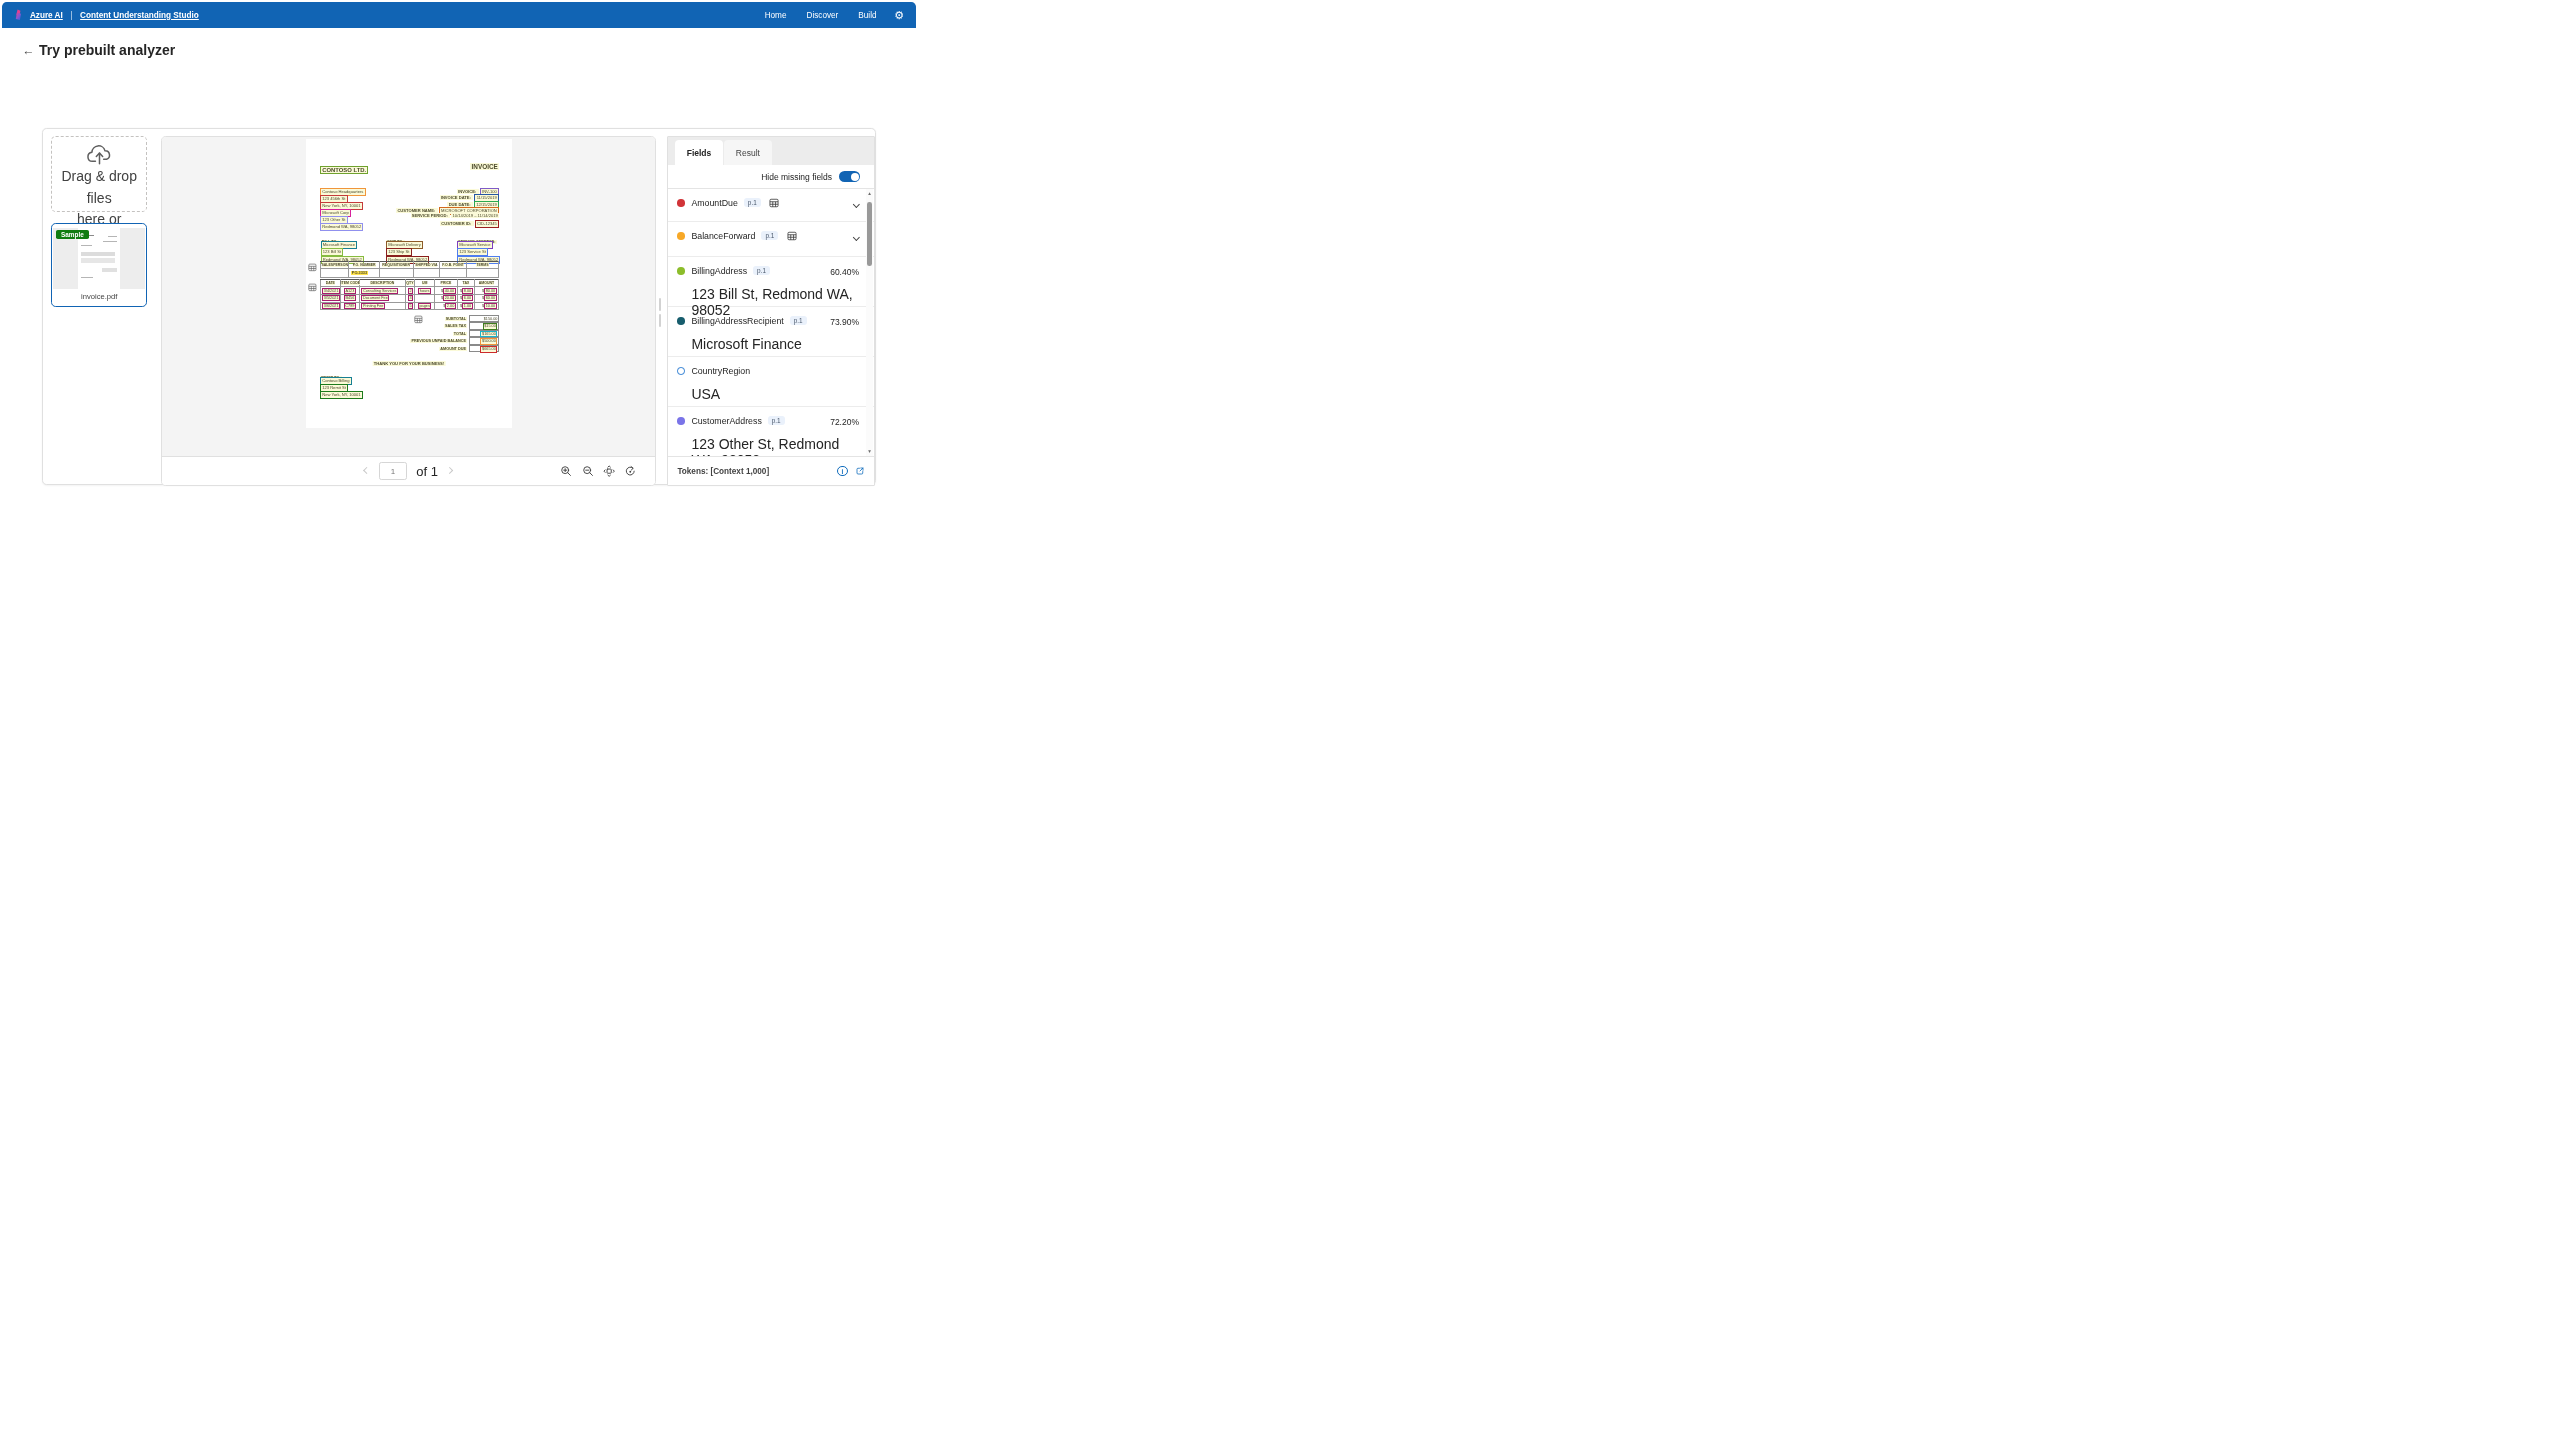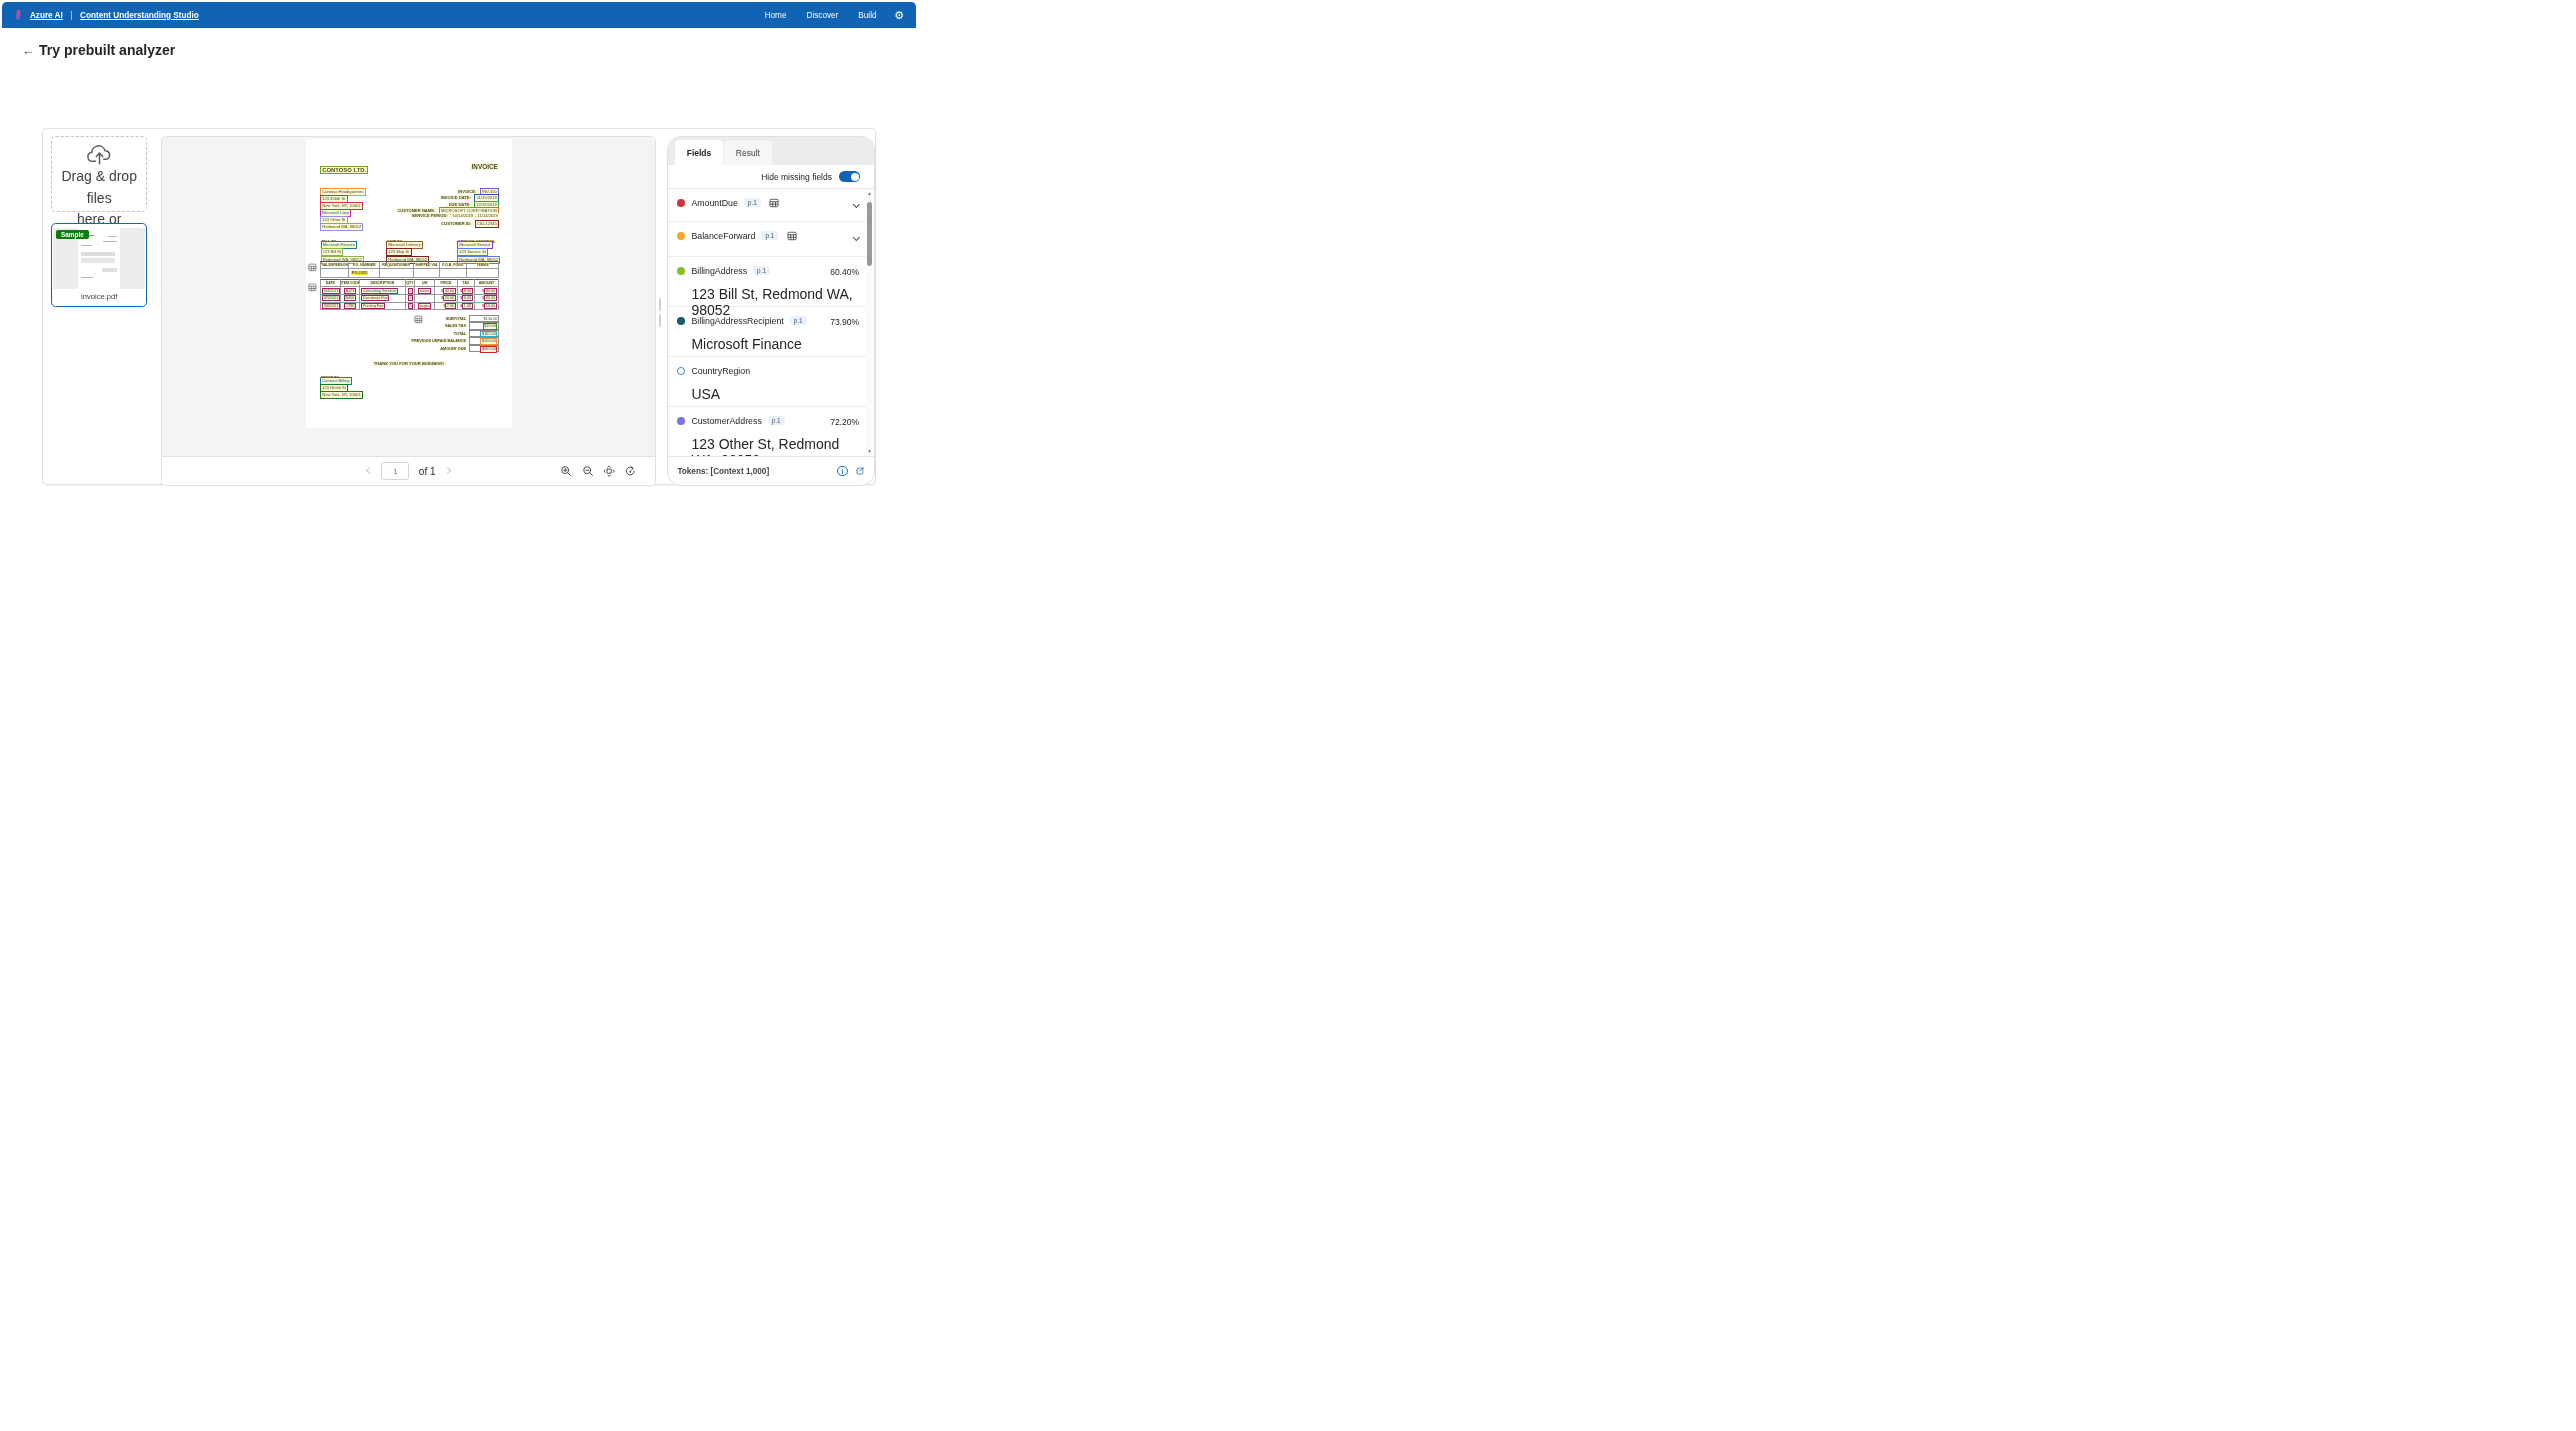--- a/index.html
+++ b/index.html
@@ -71,31 +71,31 @@
   .toggle.sm::after { width:8.2px; height:8.2px; }
   .doc-area { flex:1; background:#f4f4f4; position:relative; overflow:hidden; }
   .viewer-bottom { height:29px; border-top:0.6px solid #e0e0e0; background:#fff; display:flex; align-items:center;
                    justify-content:center; position:relative; }
   .pager { display:flex; align-items:center; gap:9.4px; }
   .pg-chev { width:5.3px; height:5.3px; cursor:default; }
   .pg-chev.l { border-left:1px solid #c9c9c9; border-bottom:1px solid #c9c9c9; transform:rotate(45deg); }
   .pg-chev.r { border-top:1px solid #c9c9c9; border-right:1px solid #c9c9c9; transform:rotate(45deg); }
   .pg-input { width:28px; height:18px; border:0.6px solid #d6d6d6; border-radius:2.3px; text-align:center;
               font-size:8px; color:#767676; font-family:"Liberation Sans",sans-serif; }
-  .pg-of { font-size:10px; color:#242424;text-align:right; }
+  .pg-of { font-size:13px; color:#242424;text-align:right; }
   .zoom-tools { position:absolute; right:19px; top:0; height:100%; display:flex; align-items:center; gap:8.8px; }
   .ztool { cursor:pointer; display:flex; }
 
   
   .splitter { position:absolute; left:616px; top:169px; width:2.3px; height:30px; display:flex; flex-direction:column; gap:2.9px; }
   .splitter div { width:1.8px; height:13px; background:#d2d2d2; border-radius:1.2px; }
 
   
   .fields-panel { position:absolute; left:624px; top:7px; width:208px; height:350px; border:0.6px solid #e0e0e0;
-                  border-radius:14px; background:#fff; display:flex; flex-direction:column; overflow:hidden; }
+                  border-radius:1px; background:#fff; display:flex; flex-direction:column; overflow:hidden; }
   .tab-header { height:28px; background:#ececec; display:flex; align-items:flex-end; padding-left:7px; }
   .tab { height:24.6px; border-radius:4.1px 4.1px 0 0; display:flex; align-items:center; padding:0 11.7px;
          font-size:8.5px; cursor:pointer; }
   .tab.active { background:#fff; font-weight:bold; color:#242424; }
   .tab.inactive { background:#f6f6f6; color:#424242; margin-left:1.2px; }
   .hide-missing-row { height:23.4px; display:flex; align-items:center; justify-content:flex-end; gap:7px; padding-right:14px; }
   .hm-label { font-size:8.5px; color:#242424; }
   .panel-divider { height:0.6px; background:#e4e4e4; }
   .field-list { flex:1; position:relative; overflow:hidden; }
   .frow { position:relative; border-bottom:0.6px solid #ececec; padding:0 16.4px 0 9.4px; }

